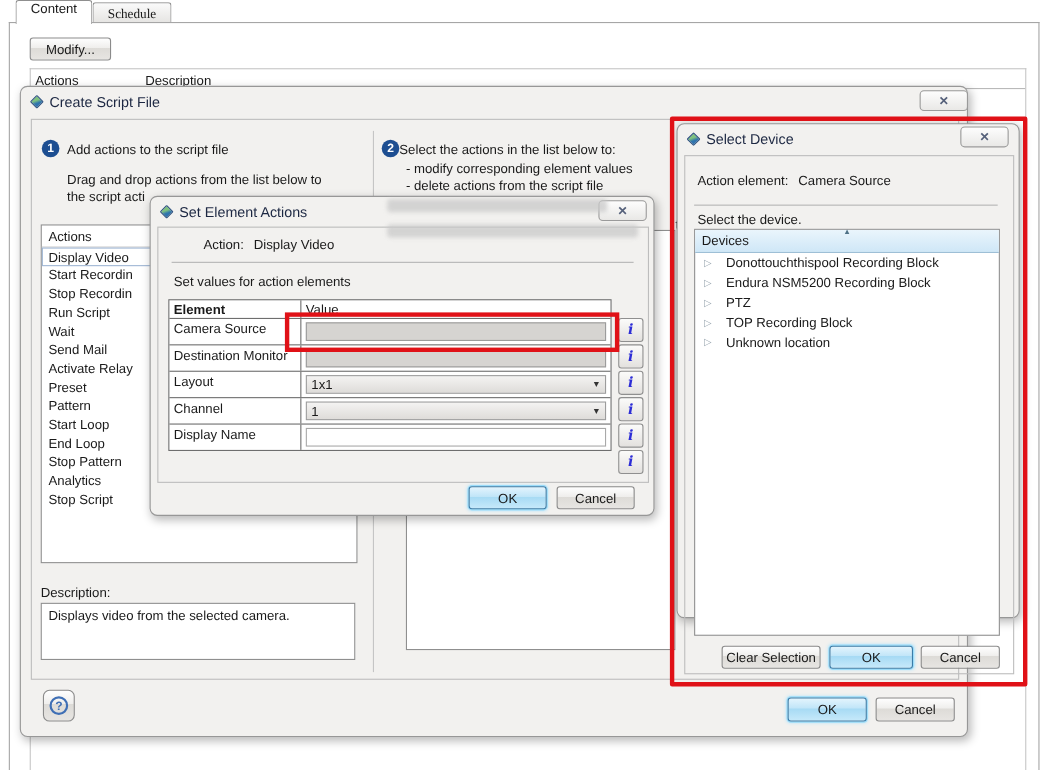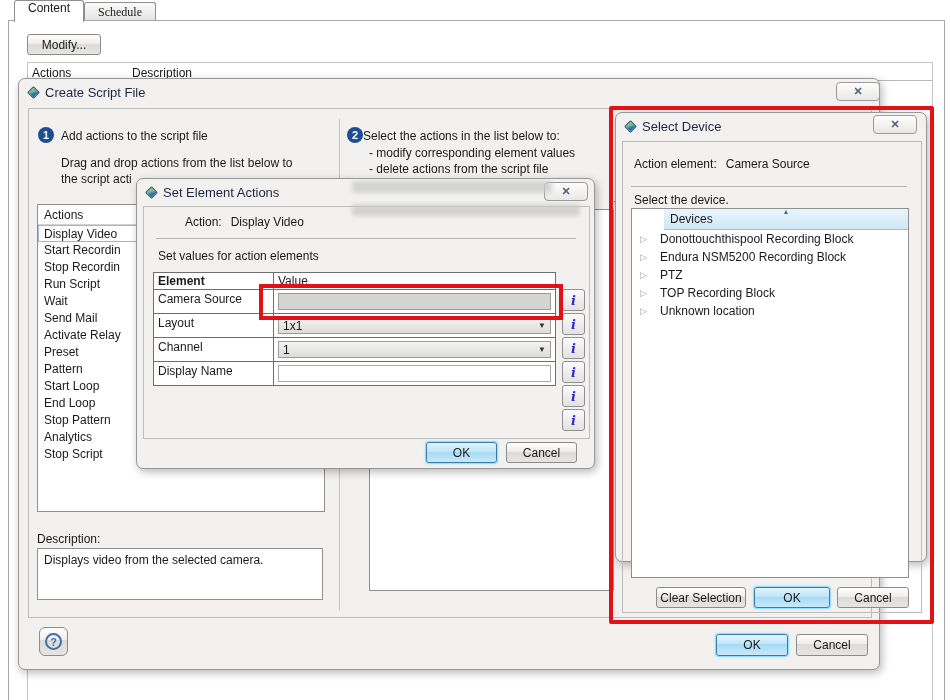--- a/index.html
+++ b/index.html
@@ -107,21 +107,21 @@
   
   #sd { left:615px; top:112px; width:312px; height:450px; z-index:30; }
   #sd-close { left:257px; top:2px; }
   #sd-inner { left:6px; top:28px; width:300px; height:472px; }
   #sd-action-row { left:18px; top:44px; display:flex; gap:9px; }
   #sd-sep { left:15px; top:73px; width:276px; height:1px; background:#b5b5b5; }
   #sd-instruction { left:18px; top:80px; }
   #devices-box { left:15px; top:95px; width:278px; height:370px;
     background:#fff; border:1px solid #8f8f8f; }
   #devices-header { position:relative; height:21px; padding:3px 0 15px 6px;
-    background:linear-gradient(#eaf5fc,#cfe7f7); border-bottom:1px solid #9ebfd6;margin-left:32px; }
+    background:linear-gradient(#eaf5fc,#cfe7f7); border-bottom:1px solid #9ebfd6; }
   #sort-arrow { position:absolute; left:50%; top:-1px; transform:translateX(-50%);
     font-size:7px; color:#4f7287; }
   .tree-item { height:18px; display:flex; align-items:center; padding-left:8px; }
   .tree-arrow { width:20px; color:#9aa7b0; font-size:9px; }
   #sd-clear { left:40px; top:474px; width:90px; height:21px; }
   #sd-ok { left:138px; top:474px; width:76px; height:21px; }
   #sd-cancel { left:221px; top:474px; width:72px; height:21px; }
 
   
   #red-frame { left:609px; top:106px; width:325px; height:518px;
@@ -220,20 +220,26 @@
       <div class="cell-el">Element</div>
       <div class="cell-val">Value</div>
     </div>
     <div class="sev-row">
       <div class="cell-el">Camera Source</div>
       <div class="cell-val">
         <div class="val-disabled"></div>
       </div>
     </div>
     <div class="sev-row">
+      <div class="cell-el">Destination Monitor</div>
+      <div class="cell-val">
+        <div class="val-disabled"></div>
+      </div>
+    </div>
+    <div class="sev-row">
       <div class="cell-el">Layout</div>
       <div class="cell-val">
         <div class="val-dropdown">
           <span>1x1</span>
           <span class="dd-arrow">▼</span>
         </div>
       </div>
     </div>
     <div class="sev-row">
       <div class="cell-el">Channel</div>

